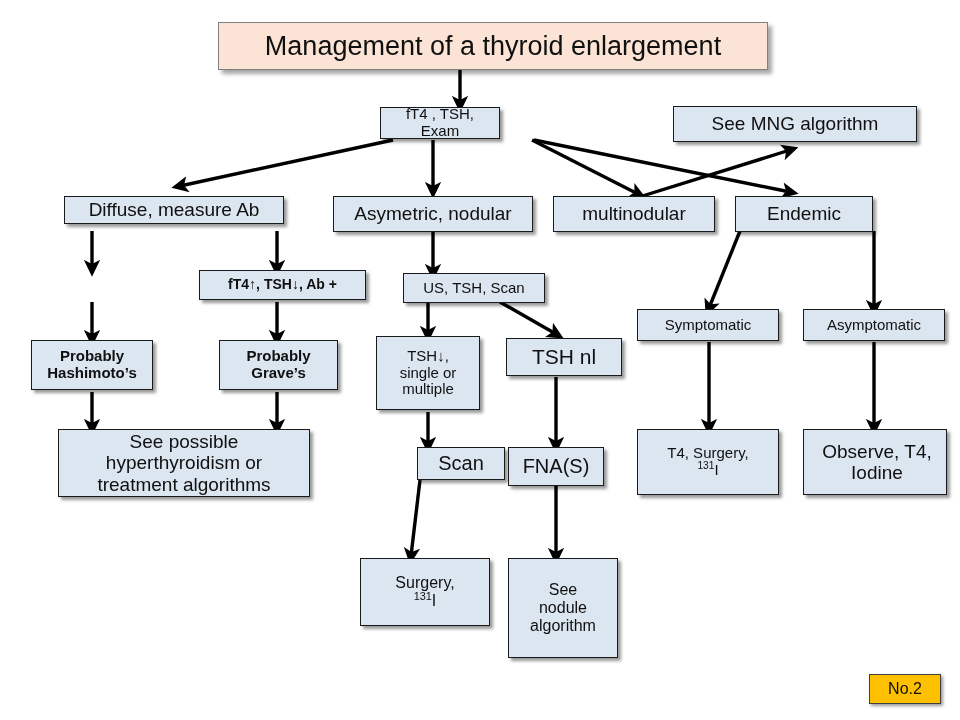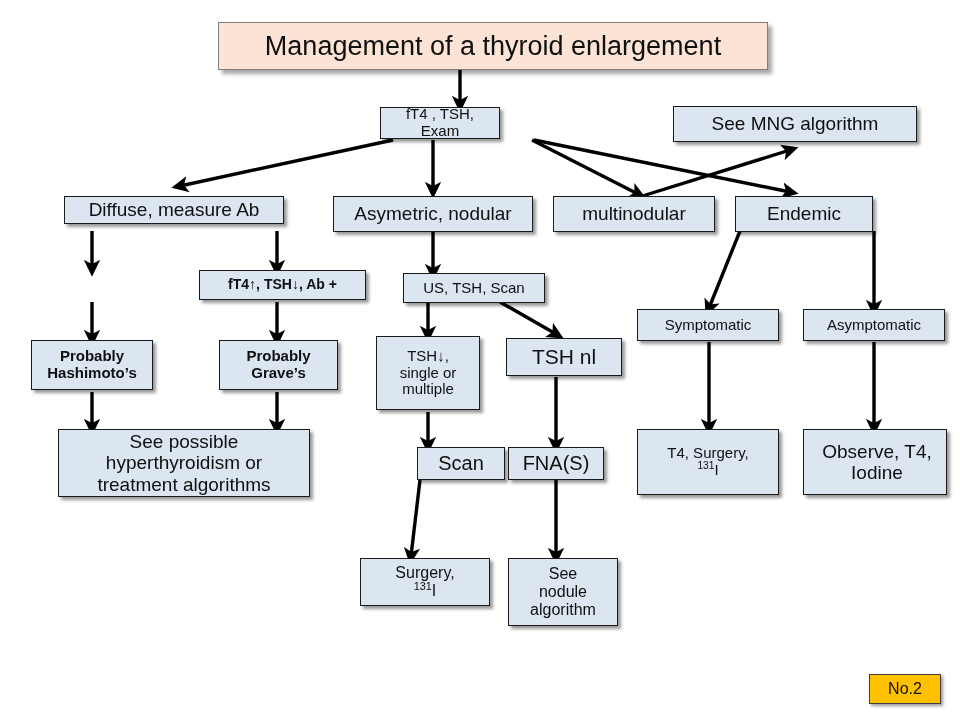--- a/index.html
+++ b/index.html
@@ -176,38 +176,38 @@
   <div class="node" style="left:58px; top:429px; width:252px; height:68px; font-size:19px;">
     <span class="txt">See possible
 hyperthyroidism or
 treatment algorithms</span>
   </div>
 
   <div class="node" style="left:385px; top:447px; width:88px; height:33px; font-size:20px;margin-left:32px;">
     <span class="txt">Scan</span>
   </div>
 
-  <div class="node" style="left:508px; top:447px; width:96px; height:33px; font-size:20px;">
+  <div class="node" style="left:508px; top:447px; width:96px; height:39px; font-size:20px;">
     <span class="txt">FNA(S)</span>
   </div>
 
   <div class="node" style="left:637px; top:429px; width:142px; height:66px; font-size:15px;">
     <span class="txt"><span>T4, Surgery,</span><br><sup>131</sup><span>I</span></span>
   </div>
 
   <div class="node" style="left:803px; top:429px; width:144px; height:66px; font-size:19px;padding-left:8px;">
     <span class="txt">Observe, T4,
 Iodine</span>
   </div>
 
-  <div class="node" style="left:360px; top:558px; width:130px; height:48px; font-size:16px;">
+  <div class="node" style="left:360px; top:558px; width:130px; height:68px; font-size:16px;">
     <span class="txt"><span>Surgery,</span><br><sup>131</sup><span>I</span></span>
   </div>
 
-  <div class="node" style="left:508px; top:558px; width:110px; height:68px; font-size:16px;">
+  <div class="node" style="left:508px; top:558px; width:110px; height:100px; font-size:16px;">
     <span class="txt">See
 nodule
 algorithm</span>
   </div>
 
   <div class="node badge" style="left:869px; top:674px; width:72px; height:30px; font-size:16px;">
     <span class="txt">No.2</span>
   </div>
 
 </div>

